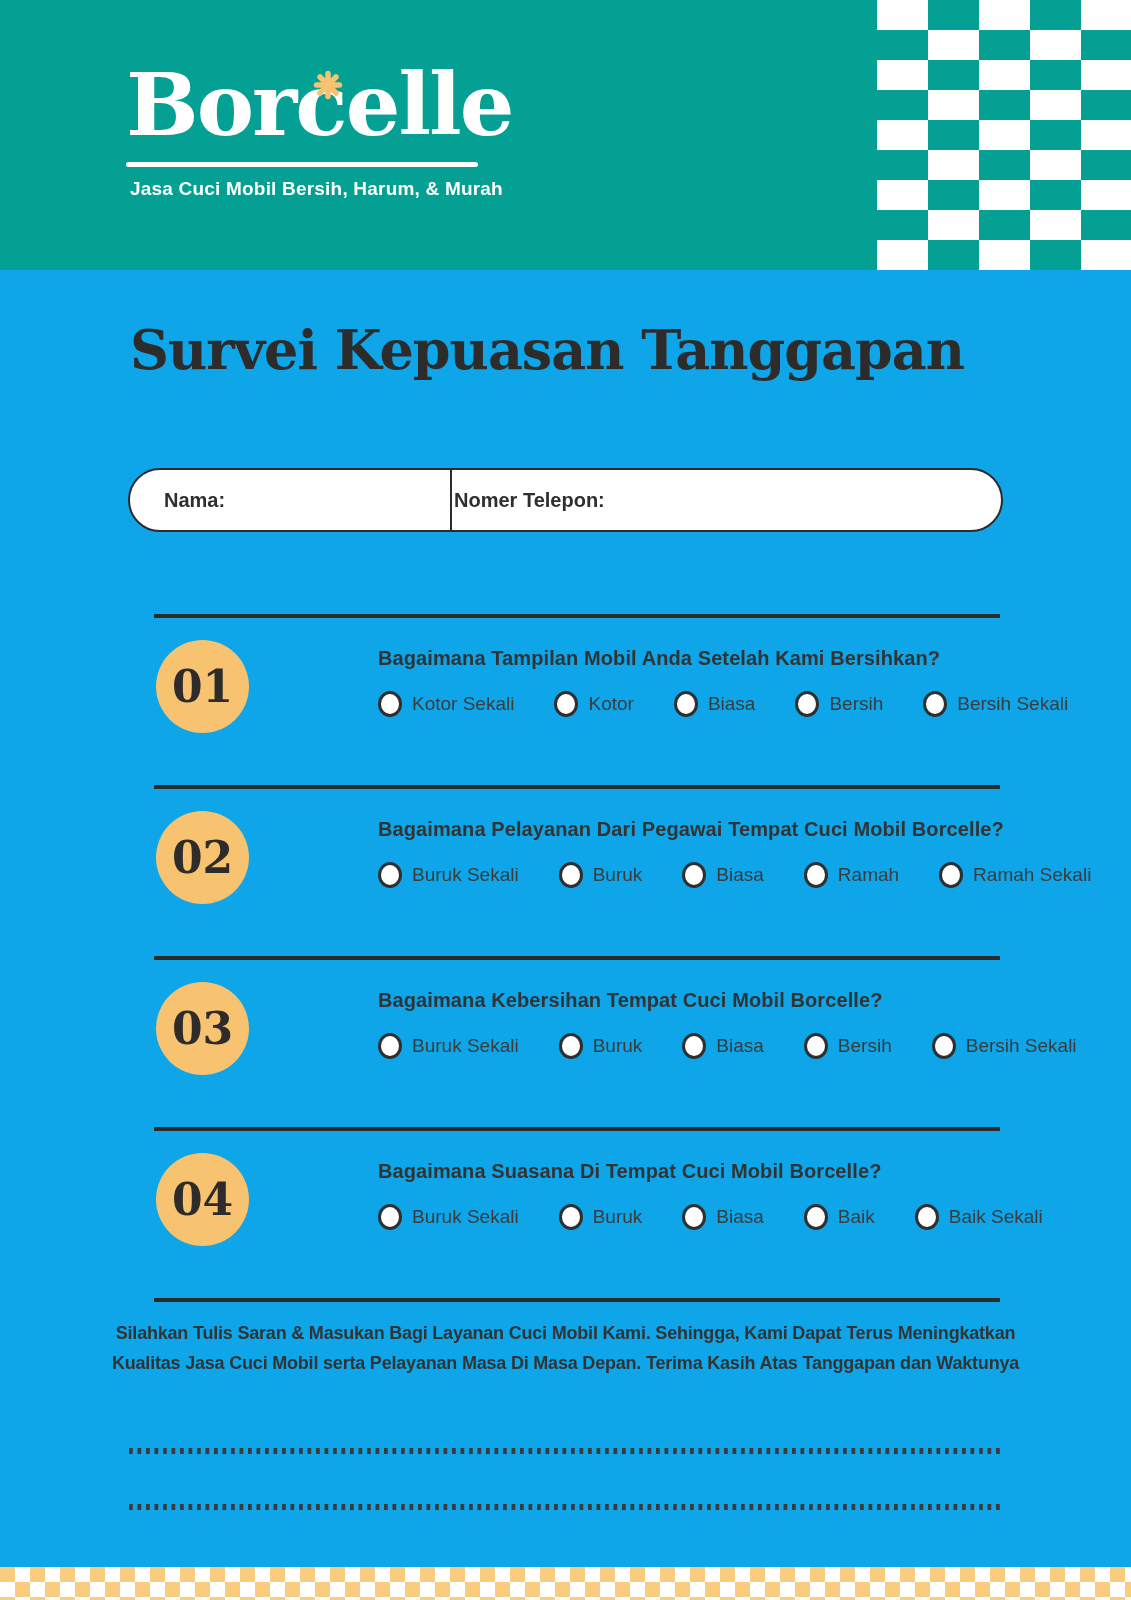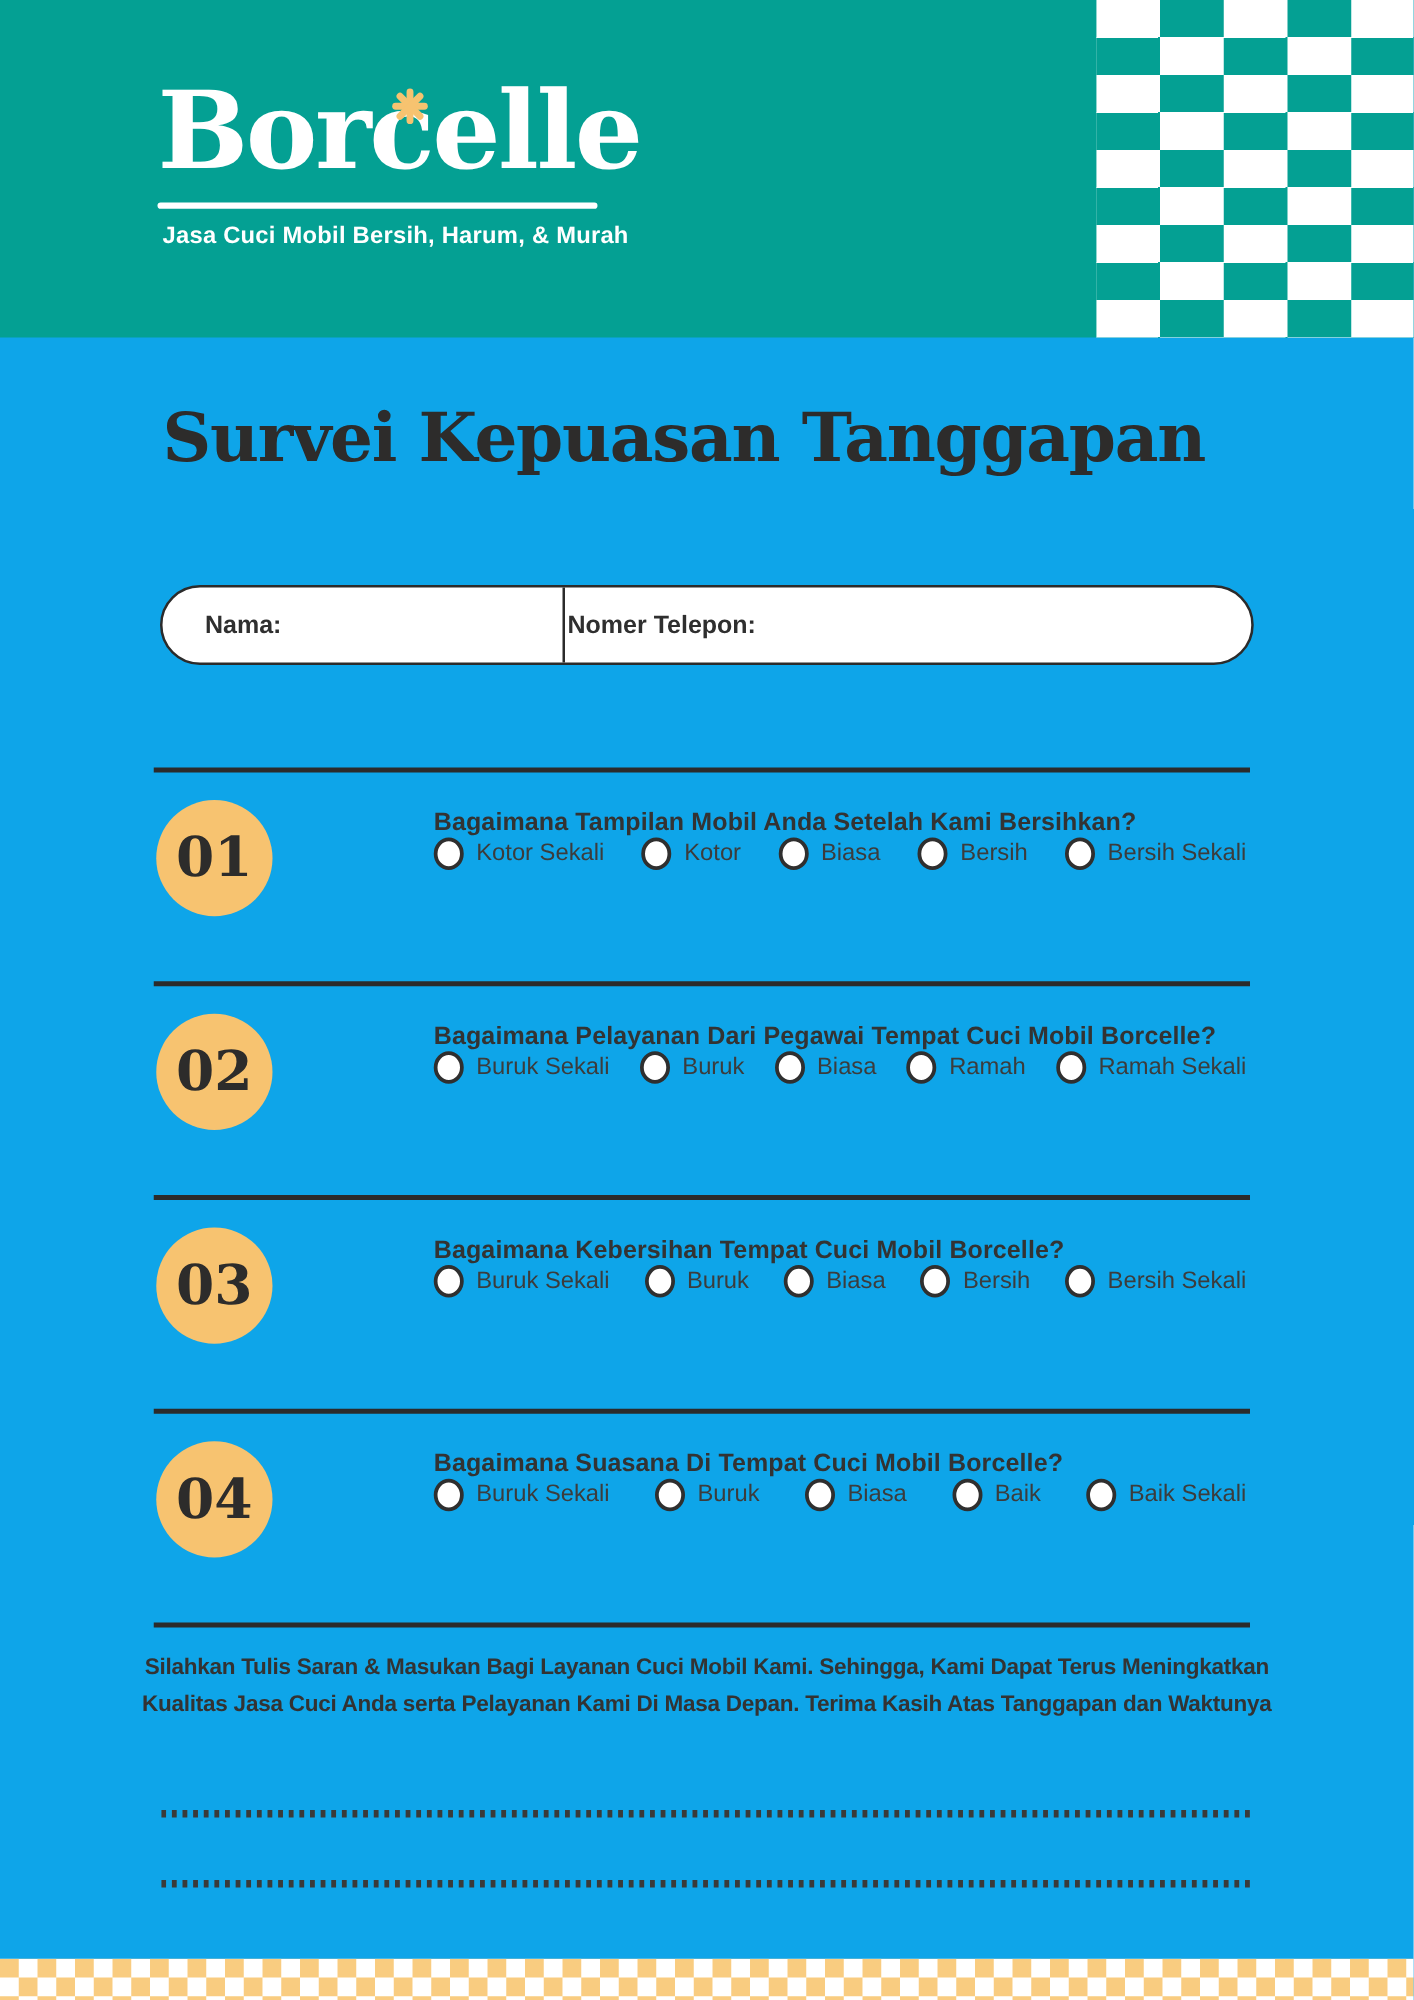--- a/index.html
+++ b/index.html
@@ -74,21 +74,21 @@
     background: #ffffff;
   }
   .field-cell {
     display: flex; align-items: center;
     font-size: 20px; font-weight: bold; color: #2f2f2f;
   }
   .field-nama { width: 320px; padding-left: 34px; }
   .field-telp { flex: 1; padding-left: 2px; border-left: 2.5px solid #2b2b2b; }
 
   
-  .sections { margin-top: 82px; }
+  .sections { margin-top: 82px; padding-left: 31px; }
   .sep {
     height: 3.5px;
     background: #2b2b2b;
     margin: 0 131px 0 123px;
   }
   .qsec { height: 171px; }
   .qbody { display: flex; margin: 22px 0 0 125px; }
   .qnum {
     width: 93px; height: 93px;
     border-radius: 50%;
@@ -98,22 +98,24 @@
     font-weight: 700; font-size: 44px;
     color: var(--ink);
   }
   .qright { margin-left: 129px; padding-top: 7px; width: 650px; }
   .qtext {
     font-size: 20px; font-weight: bold;
     color: #333333; letter-spacing: 0.1px;
     white-space: nowrap;
   }
   .opts {
+    margin-top: 21px;
     display: flex; align-items: center;
     justify-content: space-between;
+    gap: 40px;
   }
   .opt { display: flex; align-items: center; }
   .radio {
     width: 24px; height: 26px;
     border: 3px solid #2f2f2f;
     border-radius: 50%;
     background: #ffffff;
     flex: none;
   }
   .olabel {
@@ -311,21 +313,21 @@
           </div>
         </div>
       </div>
     </section>
 
     <div class="sep"></div>
   </div>
 
   <div class="footer-note">
     <div>Silahkan Tulis Saran &amp; Masukan Bagi Layanan Cuci Mobil Kami. Sehingga, Kami Dapat Terus Meningkatkan</div>
-    <div>Kualitas Jasa Cuci Anda serta Pelayanan Kami Di Masa Depan. Terima Kasih Atas Tanggapan dan Waktunya</div>
+    <div>Kualitas Jasa Cuci Mobil serta Pelayanan Masa Di Masa Depan. Terima Kasih Atas Tanggapan dan Waktunya</div>
   </div>
 
   <div class="dotline dotline-1"></div>
   <div class="dotline dotline-2"></div>
 
   <div class="footer-checker"></div>
 
 </div>
 
 </body></html>

